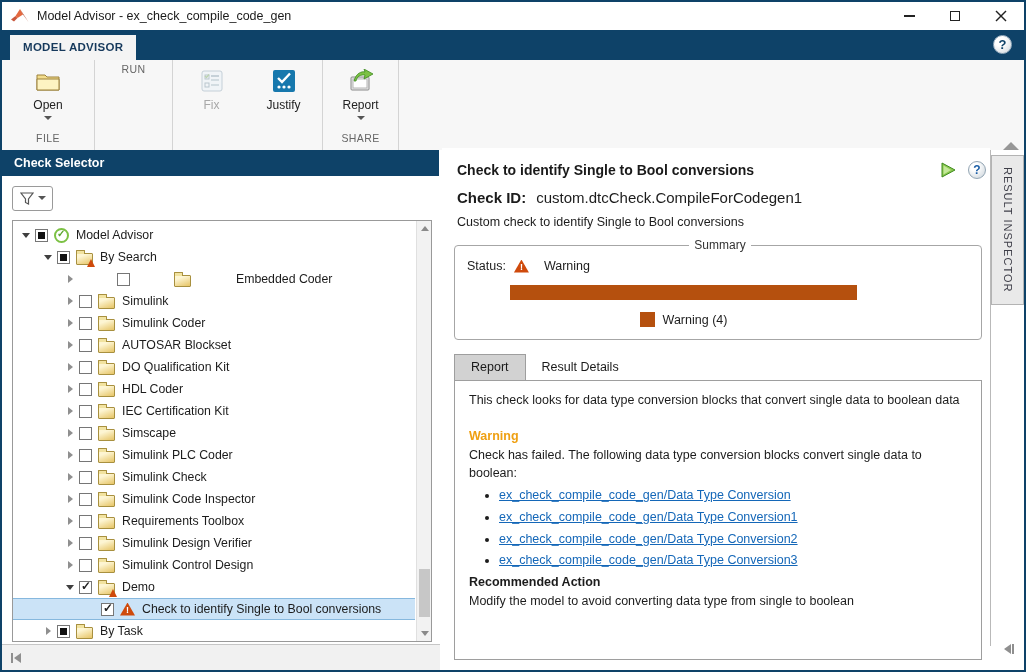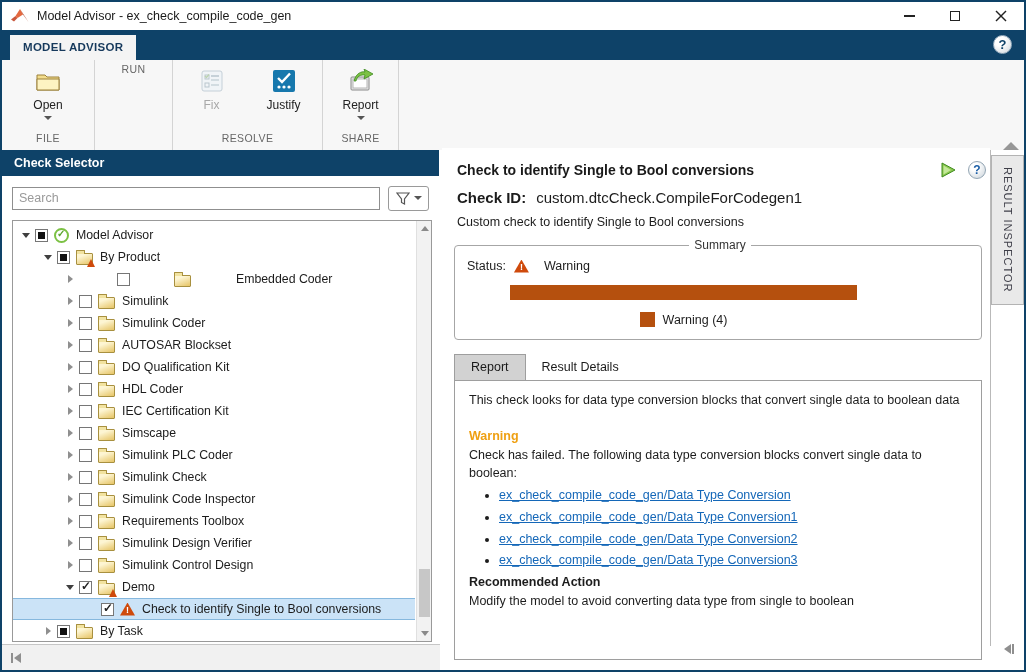--- a/index.html
+++ b/index.html
@@ -200,21 +200,20 @@
               <rect x="1" y="1" width="22" height="22" rx="2" fill="#1778ad"></rect>
               <path d="M6 9 l4 4 L18 4.5" fill="none" stroke="#fff" stroke-width="2.4"></path>
               <circle cx="7" cy="18" r="1.6" fill="#fff"></circle>
               <circle cx="12" cy="18" r="1.6" fill="#fff"></circle>
               <circle cx="17" cy="18" r="1.6" fill="#fff"></circle>
             </svg>
           </span>
           <span class="lbl">Justify</span>
         </div>
       </div>
-      <div class="tb-group-label">RESOLVE</div>
     </div>
 
     <div class="tb-group" style="width:76px">
       <div class="tb-buttons">
         <div class="tb-btn">
           <span class="tbi">
             <svg width="26" height="24" viewBox="0 0 26 24">
               <rect x="3" y="8" width="18" height="13" rx="1" fill="#e9e9e9" stroke="#8a8a8a"></rect>
               <rect x="5" y="10" width="14" height="9" fill="#fff" stroke="#b5b5b5"></rect>
               <path d="M6 12 C8 4, 14 2, 17 3 L16 0 L25 5 L16 10 L17 6 C13 5.5, 9 7, 8 12 Z" fill="#7cc144" stroke="#3e8a1f" stroke-width="0.8"></path>
@@ -224,42 +223,41 @@
           <span class="caret"></span>
         </div>
       </div>
       <div class="tb-group-label">SHARE</div>
     </div>
   </div>
 
   <div class="left-header">Check Selector</div>
 
   <div class="search-row">
-    <input class="search-input" type="text" placeholder="Search" style="">
     <span class="filter-btn">
       <svg width="14" height="13" viewBox="0 0 14 13">
         <path d="M1 1 h12 l-4.5 6 v5 l-3 -1.5 v-3.5 z" fill="none" stroke="#555" stroke-width="1.2"></path>
       </svg>
       <span class="caret" style="margin-top:0"></span>
     </span>
   </div>
 
   <div class="tree">
     <div class="tree-rows" id="tree-rows">
         <div class="row" style="padding-left: 6px;">
           <span class="arrow open"></span>
           <span class="cb partial"></span>
           <span class="ticon pass-ic"></span>
           <span class="tlabel">Model Advisor</span>
         </div>
         <div class="row" style="padding-left: 28px;">
           <span class="arrow open"></span>
           <span class="cb partial"></span>
           <span class="ticon folder warn-badge"></span>
-          <span class="tlabel">By Product</span>
+          <span class="tlabel">By Search</span>
         </div>
         <div class="row" style="padding-left: 50px; gap: 38px;">
           <span class="arrow closed"></span>
           <span class="cb empty"></span>
           <span class="ticon folder"></span>
           <span class="tlabel">Embedded Coder</span>
         </div>
         <div class="row" style="padding-left: 50px;">
           <span class="arrow closed"></span>
           <span class="cb empty"></span>

